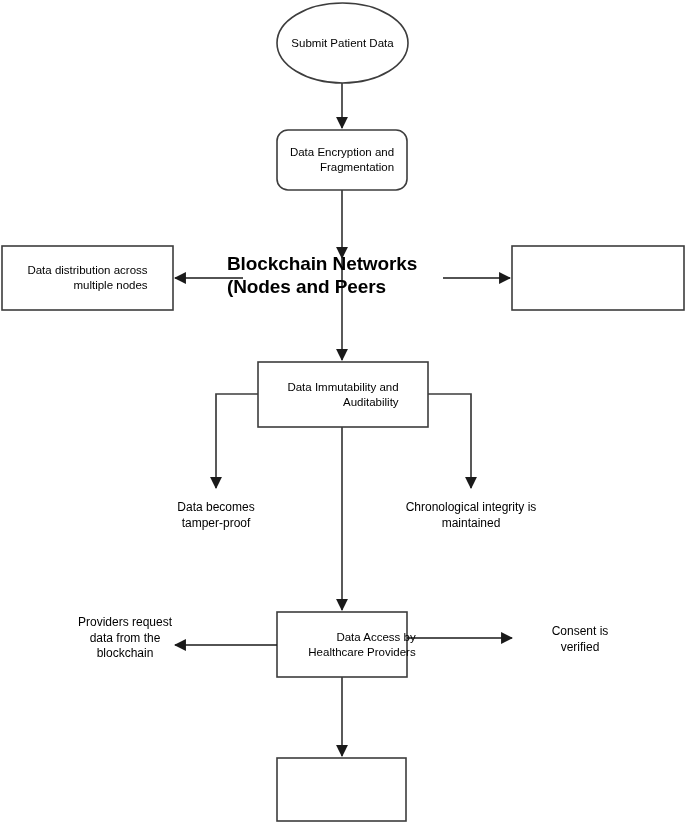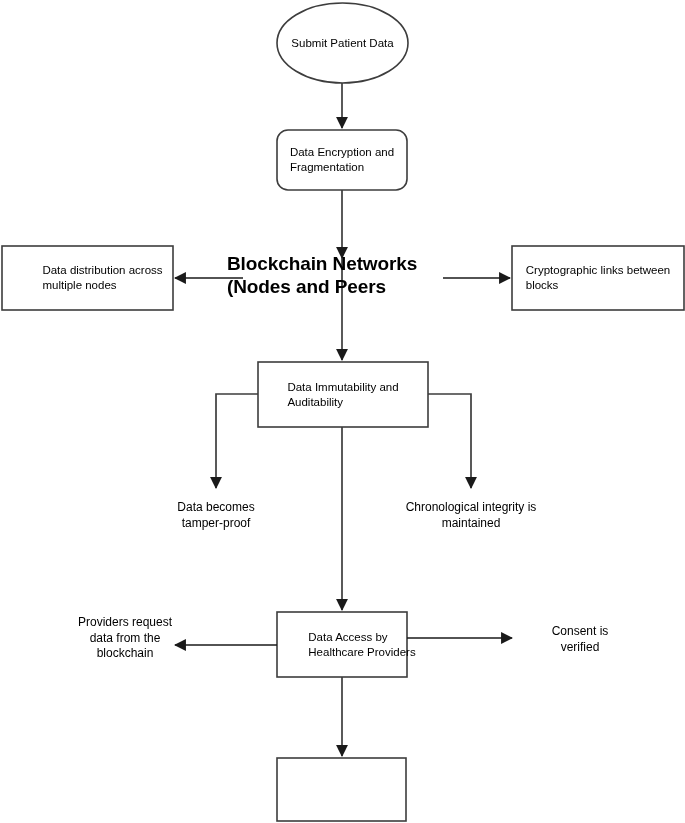--- a/index.html
+++ b/index.html
@@ -23,21 +23,21 @@
     top: 0;
     left: 0;
     width: 685px;
     height: 823px;
   }
   .node-label {
     position: absolute;
     display: flex;
     align-items: center;
     justify-content: center;
-    text-align: left;
+    text-align: right;
     line-height: 1.28;
     color: #000000;
     font-size: 11.5px;
     white-space: pre-line;
     pointer-events: none;
   }
   .free-label {
     position: absolute;
     text-align: center;
     line-height: 1.3;
@@ -108,25 +108,23 @@
   </svg>
 
   <div class="node-label" style="left:277px; top:3px; width:131px; height:80px;">Submit Patient Data</div>
 
   <div class="node-label" style="left:277px; top:130px; width:130px; height:60px;">Data Encryption and
 Fragmentation</div>
 
   <div class="hero-label" style="left:227px; top:252px; width:231px;">Blockchain Networks
 (Nodes and Peers</div>
 
-  <div class="node-label" style="left:2px; top:246px; width:171px; height:64px;padding-left:15px;">Data distribution across
+  <div class="node-label" style="left:2px; top:246px; width:171px; height:64px;">Data distribution across
 multiple nodes</div>
 
-  <div class="node-label" style="left:512px; top:246px; width:172px; height:64px;">Cryptographic links between
-blocks</div>
 
   <div class="node-label" style="left:258px; top:362px; width:170px; height:65px;">Data Immutability and
 Auditability</div>
 
   <div class="free-label" style="left:151px; top:500px; width:130px;">Data becomes
 tamper-proof</div>
 
   <div class="free-label" style="left:396px; top:500px; width:150px;">Chronological integrity is
 maintained</div>
 

